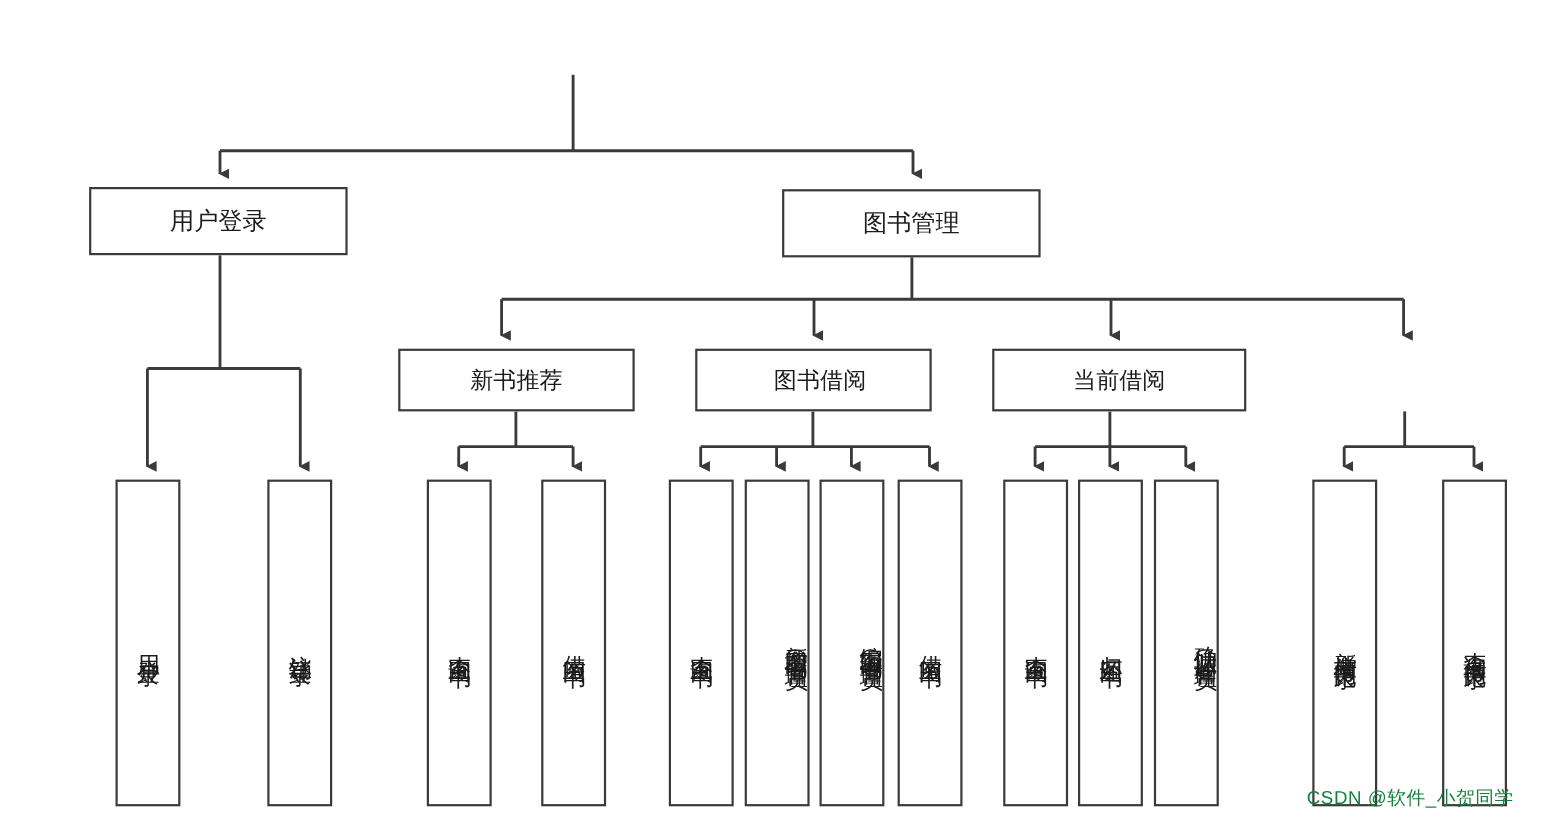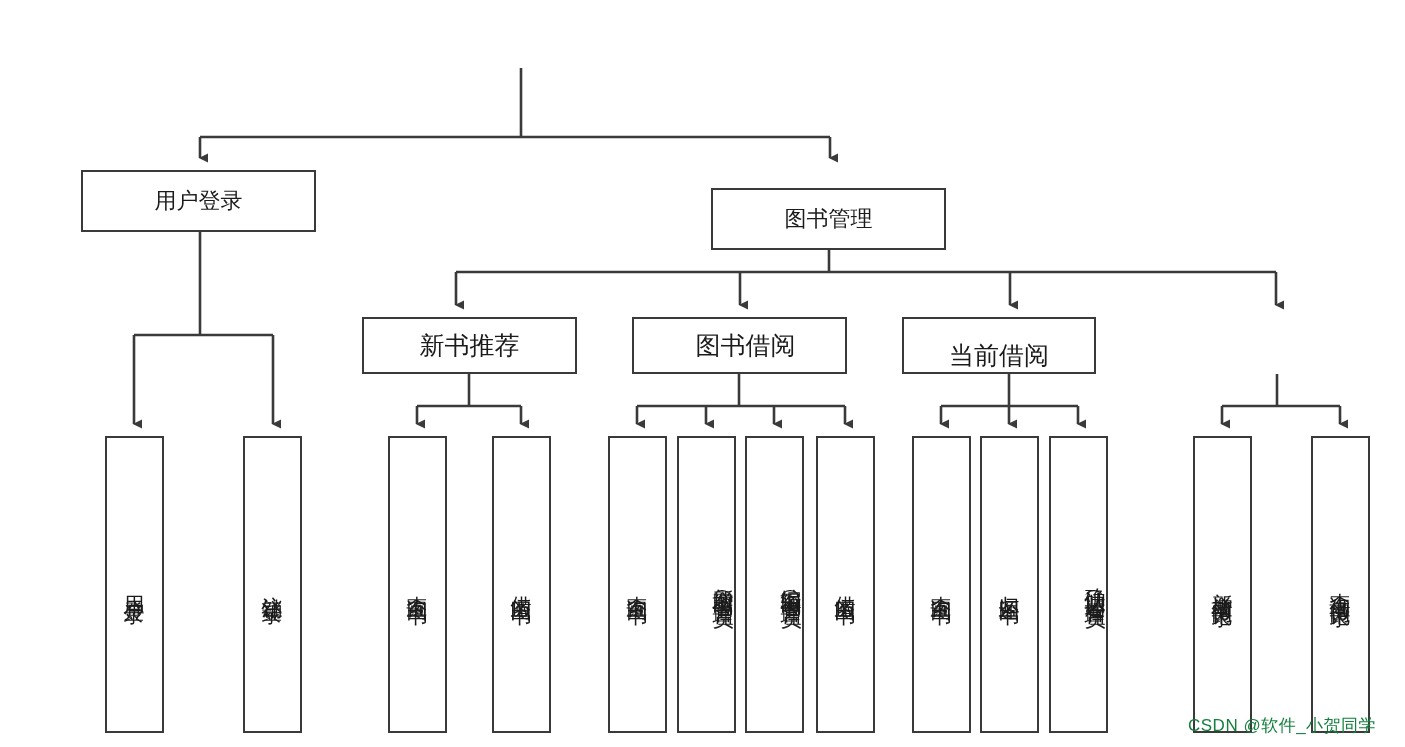--- a/index.html
+++ b/index.html
@@ -28,21 +28,21 @@
     box-sizing: border-box;
     border: 2px solid #3a3a3a;
     background: #ffffff;
     display: flex;
     align-items: center;
     justify-content: center;
     color: #1b1b1b;
   }
   .node.root   { font-size: 23px; }
   .node.lvl1   { font-size: 22px; }
-  .node.lvl2   { font-size: 25px; }
+  .node.lvl2   { font-size: 21px; }
   .node.leaf {
     font-size: 21px;
     writing-mode: vertical-rl;
     text-orientation: upright;
     letter-spacing: 3px;
     line-height: 1;
     padding: 6px 0;
   }
   .node.leaf .vtext {
     writing-mode: vertical-rl;
@@ -115,31 +115,31 @@
       <path d="M1222,406 L1340,406"></path>
       <path d="M1222,406 L1222,424" marker-end="url(#arrow)"></path>
       <path d="M1340,406 L1340,424" marker-end="url(#arrow)"></path>
     </g>
   </svg>
 
 
   <div class="node lvl1" style="left:81px; top:170px; width:235px; height:62px;">
     <span>用户登录</span>
   </div>
-  <div class="node lvl1" style="left:711px; top:188px; width:235px; height:62px;">
+  <div class="node lvl1" style="left:711px; top:172px; width:235px; height:62px;">
     <span>图书管理</span>
   </div>
 
   <div class="node lvl2" style="left:362px; top:317px; width:215px; height:57px;">
     <span>新书推荐</span>
   </div>
   <div class="node lvl2" style="left:632px; top:317px; width:215px; height:57px;padding-left:12px;">
     <span>图书借阅</span>
   </div>
-  <div class="node lvl2" style="left:902px; top:317px; width:194px; height:57px;align-items:flex-end;">
+  <div class="node lvl2" style="left:902px; top:317px; width:231px; height:57px;">
     <span>当前借阅</span>
   </div>
 
   <div class="node leaf" style="left:105px; top:436px; width:59px; height:297px;">
     <span class="vtext">用户登录</span>
   </div>
   <div class="node leaf" style="left:243px; top:436px; width:59px; height:297px;">
     <span class="vtext">注销登录</span>
   </div>
 

